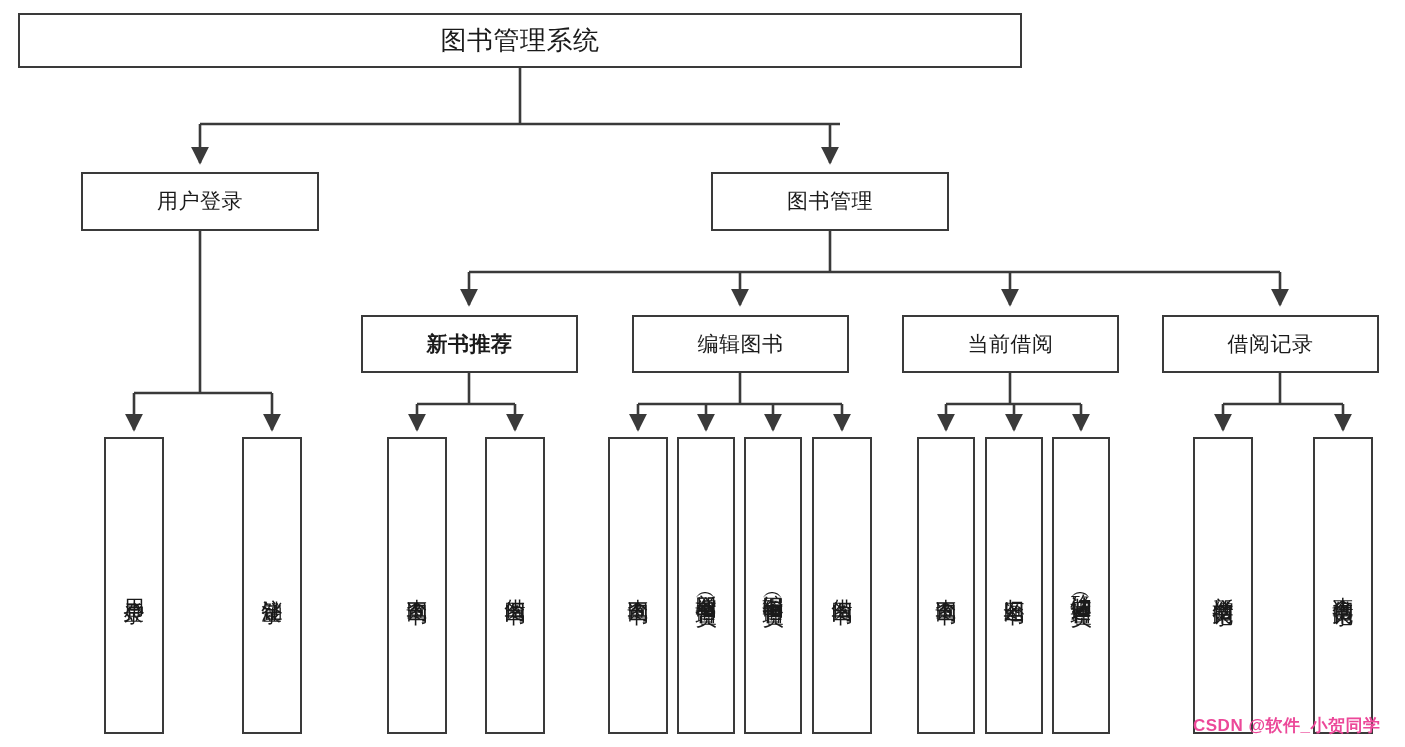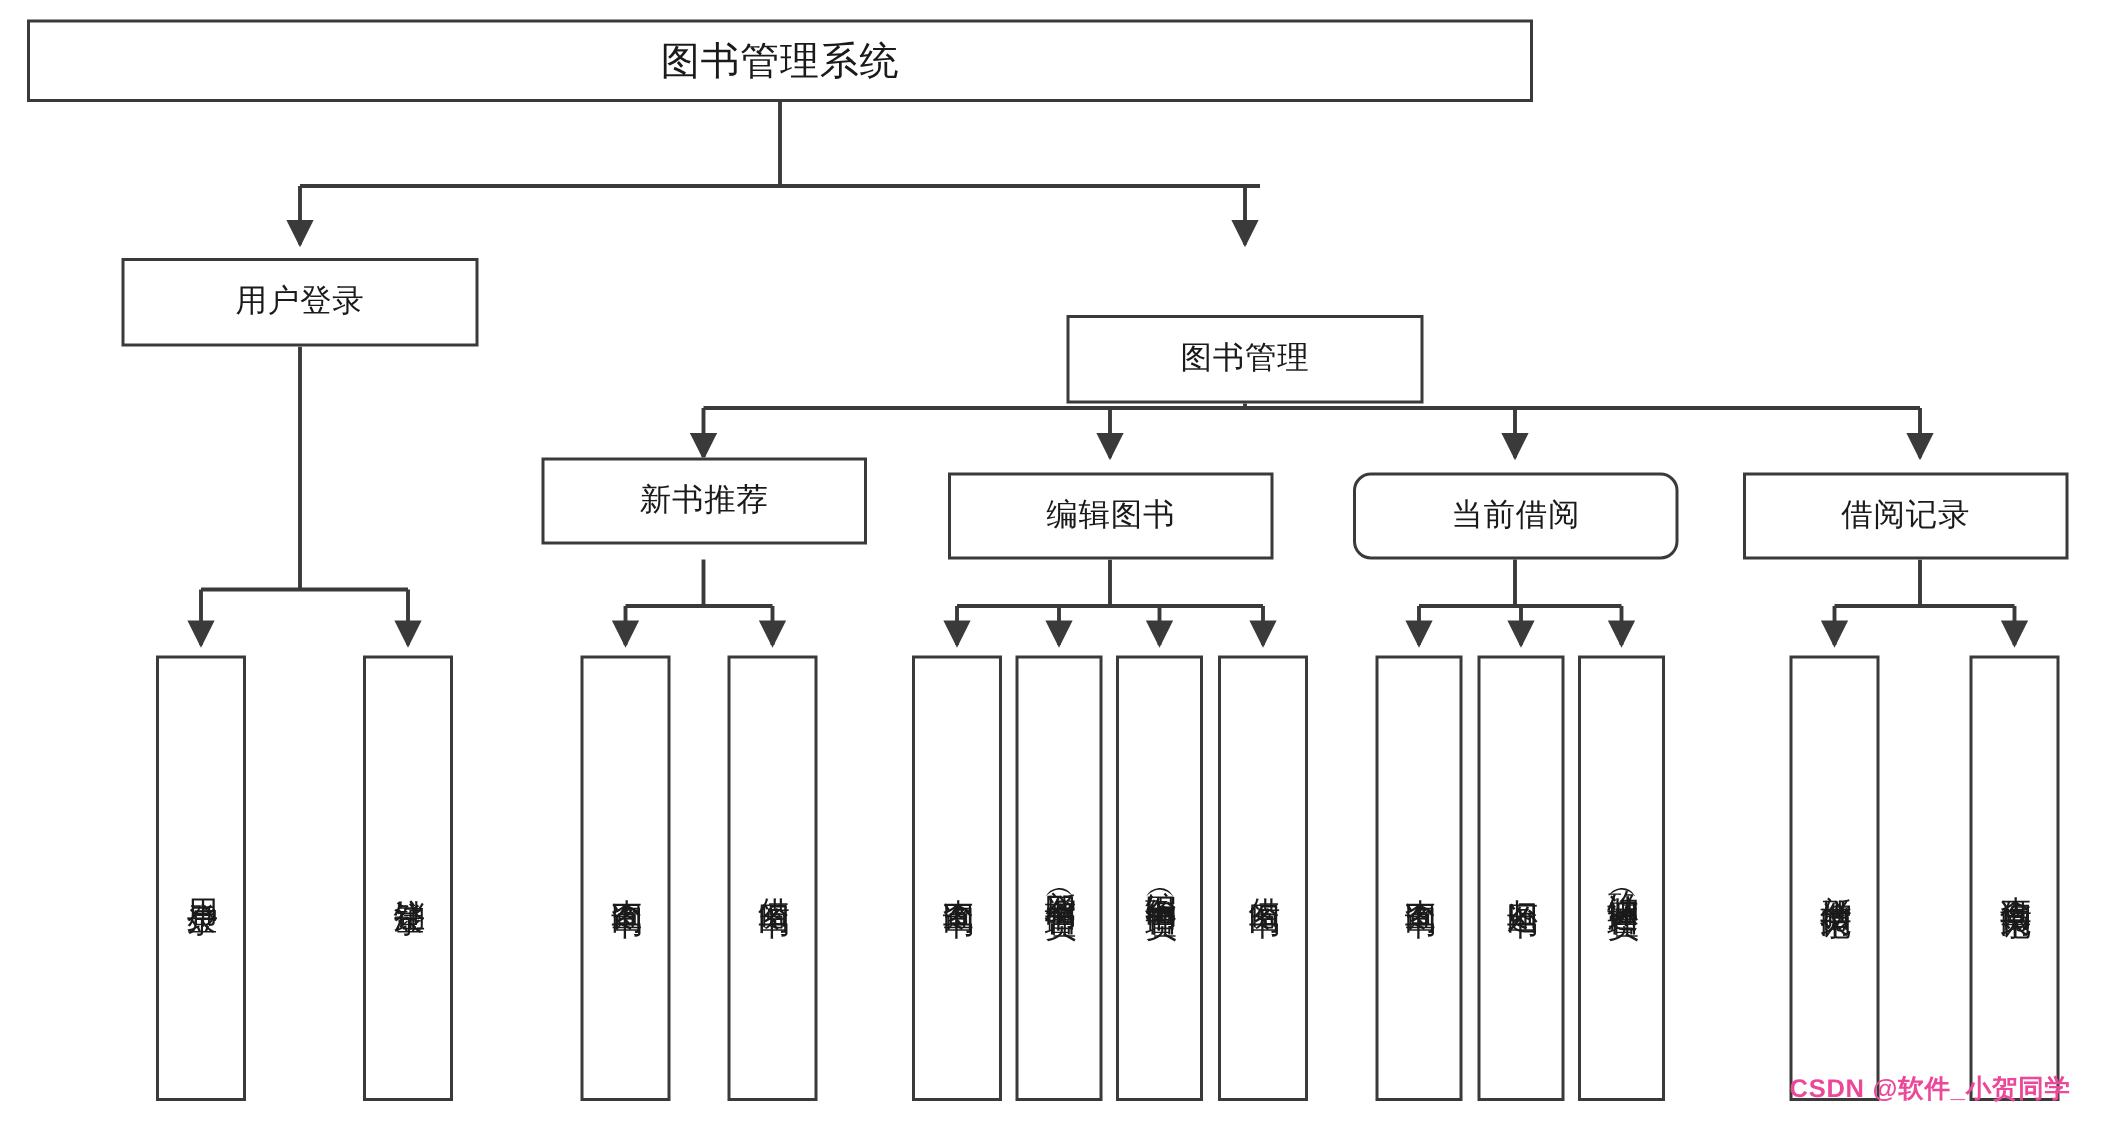--- a/index.html
+++ b/index.html
@@ -128,31 +128,31 @@
     </g>
   </svg>
 
   <div class="node root horiz" style="left:18px; top:13px; width:1004px; height:55px;">
     <span class="label">图书管理系统</span>
   </div>
 
   <div class="node horiz" style="left:81px; top:172px; width:238px; height:59px;">
     <span class="label">用户登录</span>
   </div>
-  <div class="node horiz" style="left:711px; top:172px; width:238px; height:59px;margin-top:38px;">
+  <div class="node horiz" style="left:711px; top:172px; width:238px; height:59px;">
     <span class="label">图书管理</span>
   </div>
 
-  <div class="node horiz" style="left:361px; top:305px; width:217px; height:58px;">
+  <div class="node horiz" style="left:361px; top:315px; width:217px; height:58px;font-weight:bold;">
     <span class="label">新书推荐</span>
   </div>
   <div class="node horiz" style="left:632px; top:315px; width:217px; height:58px;">
     <span class="label">编辑图书</span>
   </div>
-  <div class="node horiz" style="left:902px; top:315px; width:217px; height:58px;border-radius:12px;">
+  <div class="node horiz" style="left:902px; top:315px; width:217px; height:58px;">
     <span class="label">当前借阅</span>
   </div>
   <div class="node horiz" style="left:1162px; top:315px; width:217px; height:58px;">
     <span class="label">借阅记录</span>
   </div>
 
   <div class="node vert" style="left:104px; top:437px; width:60px; height:297px;">
     <span class="label">用户登录</span>
   </div>
   <div class="node vert" style="left:242px; top:437px; width:60px; height:297px;">

